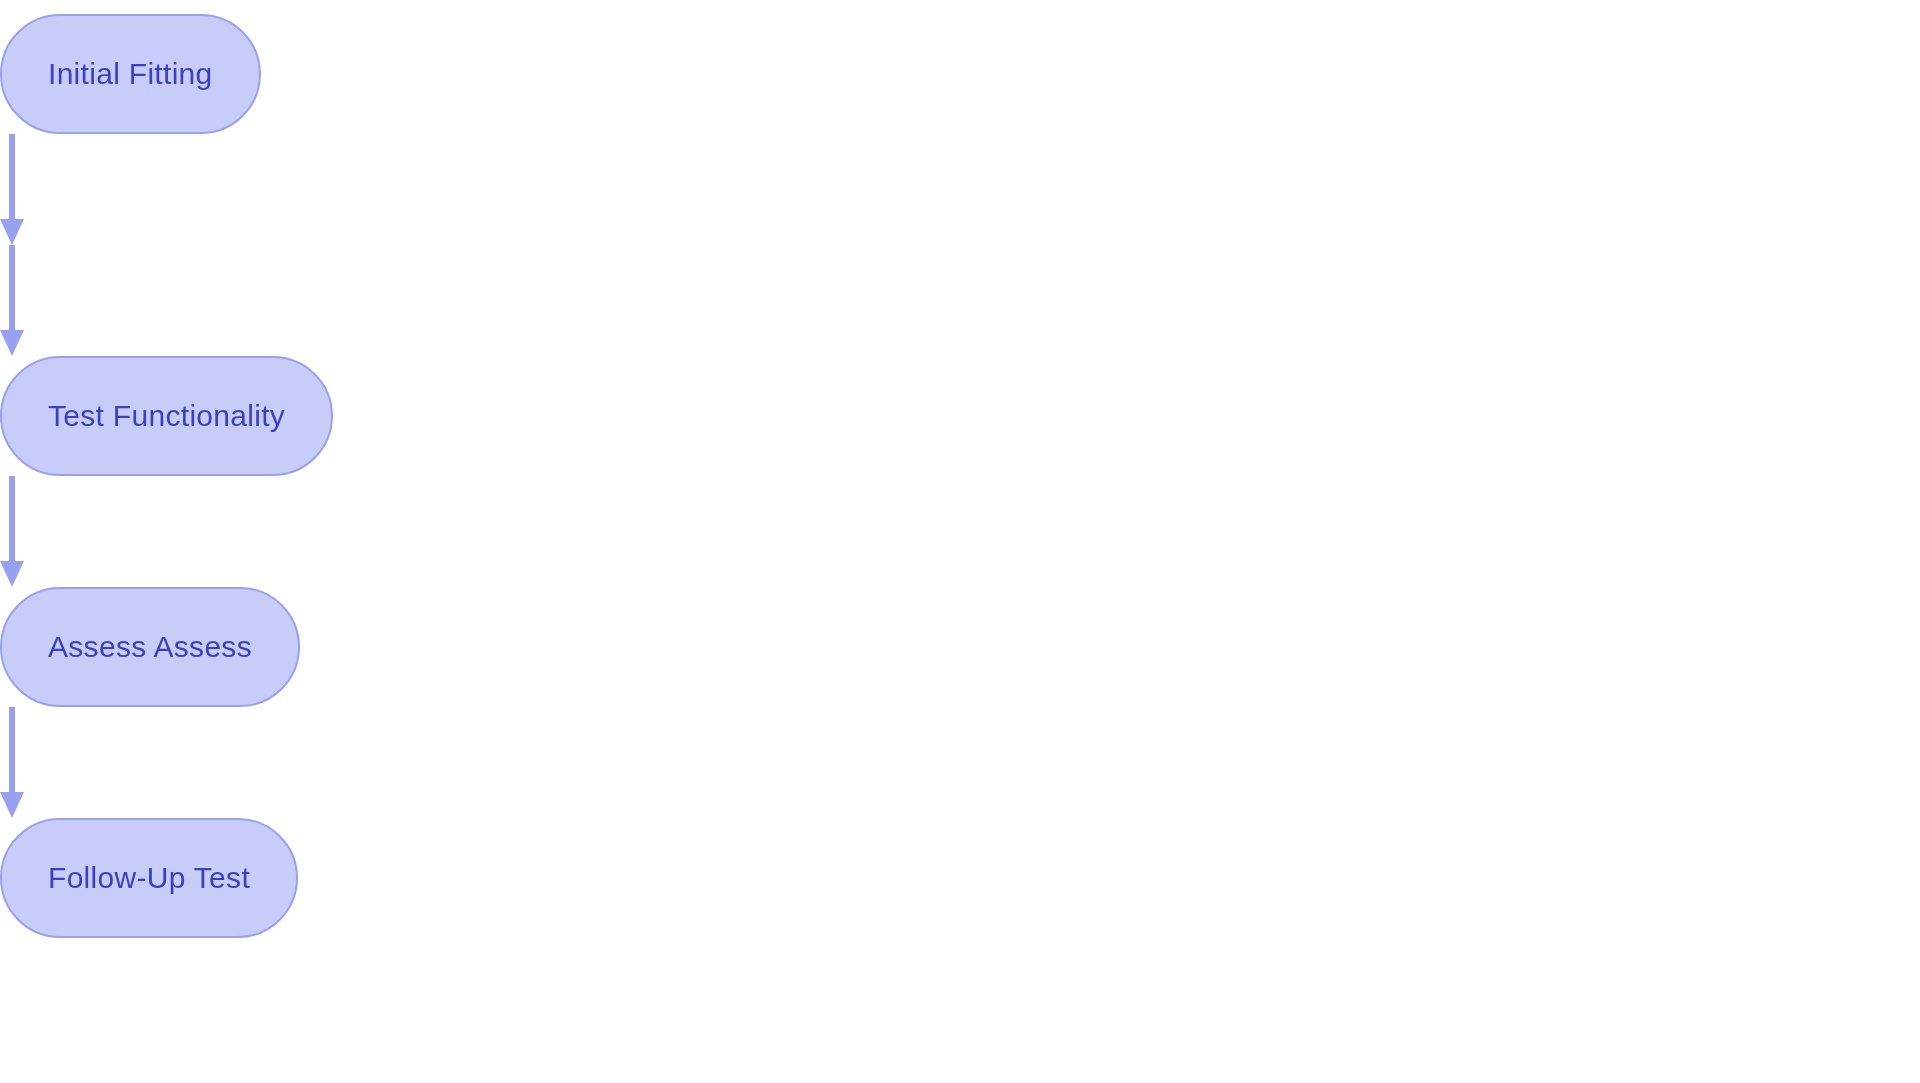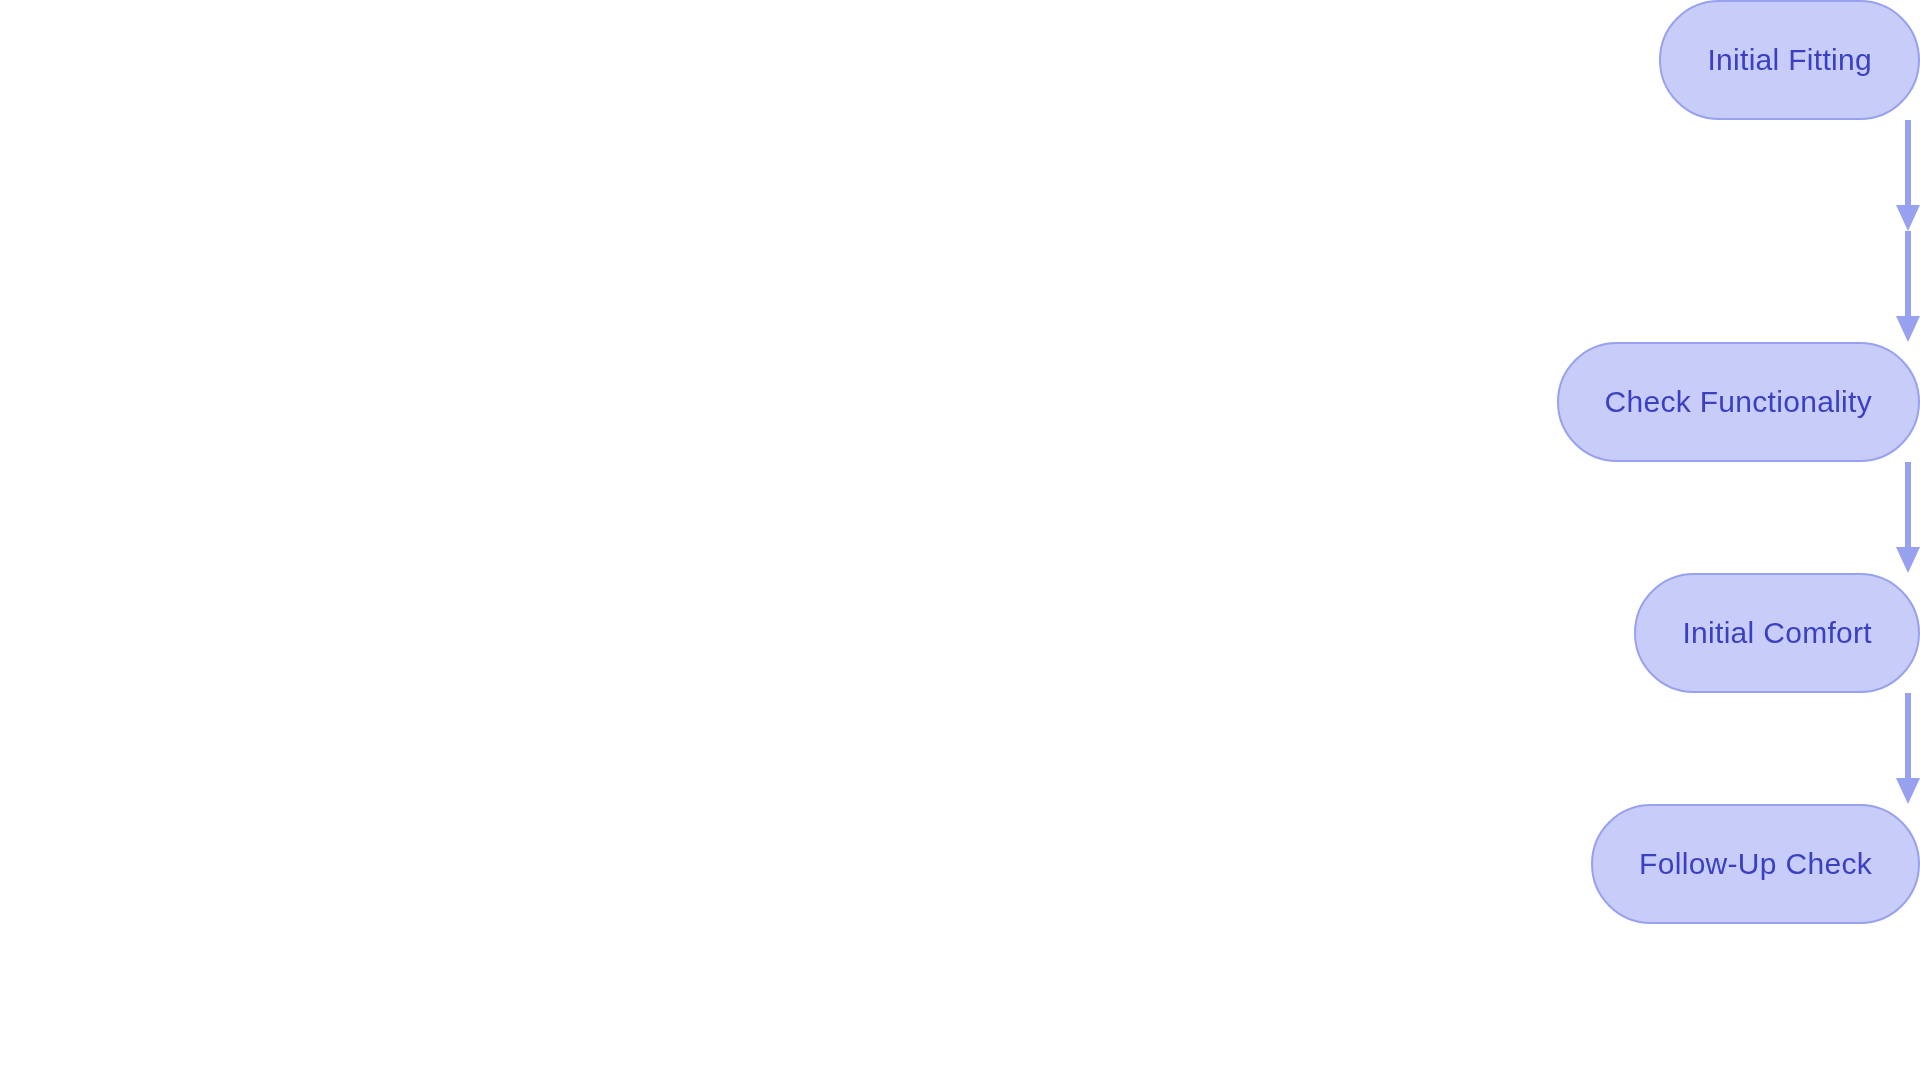--- a/index.html
+++ b/index.html
@@ -13,24 +13,24 @@
     height: 1083px;
     background: var(--bg, #ffffff);
     overflow: hidden;
     font-family: "Liberation Sans", sans-serif;
   }
   .canvas {
     position: absolute;
     left: 0;
     top: 0;
     width: 100%;
-    padding-top: 0;
+    padding-top: 14px;
     display: flex;
     flex-direction: column;
-    align-items: flex-end;
+    align-items: flex-start;
   }
   .node {
     box-sizing: border-box;
     height: 120px;
     padding: 0 46px;
     border-radius: 60px;
     background: var(--node-fill, #c8ccf8);
     border: 2px solid var(--node-border, #98a1f0);
     color: var(--node-text, #3b3fc2);
     font-size: 30px;
@@ -69,30 +69,30 @@
       </div>
       <div class="arrow">
         <div class="stem"></div>
         <div class="head"></div>
       </div>
       <div class="arrow">
         <div class="stem"></div>
         <div class="head"></div>
       </div>
       <div class="node">
-        <span>Check Functionality</span>
+        <span>Test Functionality</span>
       </div>
       <div class="arrow">
         <div class="stem"></div>
         <div class="head"></div>
       </div>
       <div class="node">
-        <span>Initial Comfort</span>
+        <span>Assess Assess</span>
       </div>
       <div class="arrow">
         <div class="stem"></div>
         <div class="head"></div>
       </div>
       <div class="node">
-        <span>Follow-Up Check</span>
+        <span>Follow-Up Test</span>
       </div>
     </div>
 </div>
 
 </body></html>

